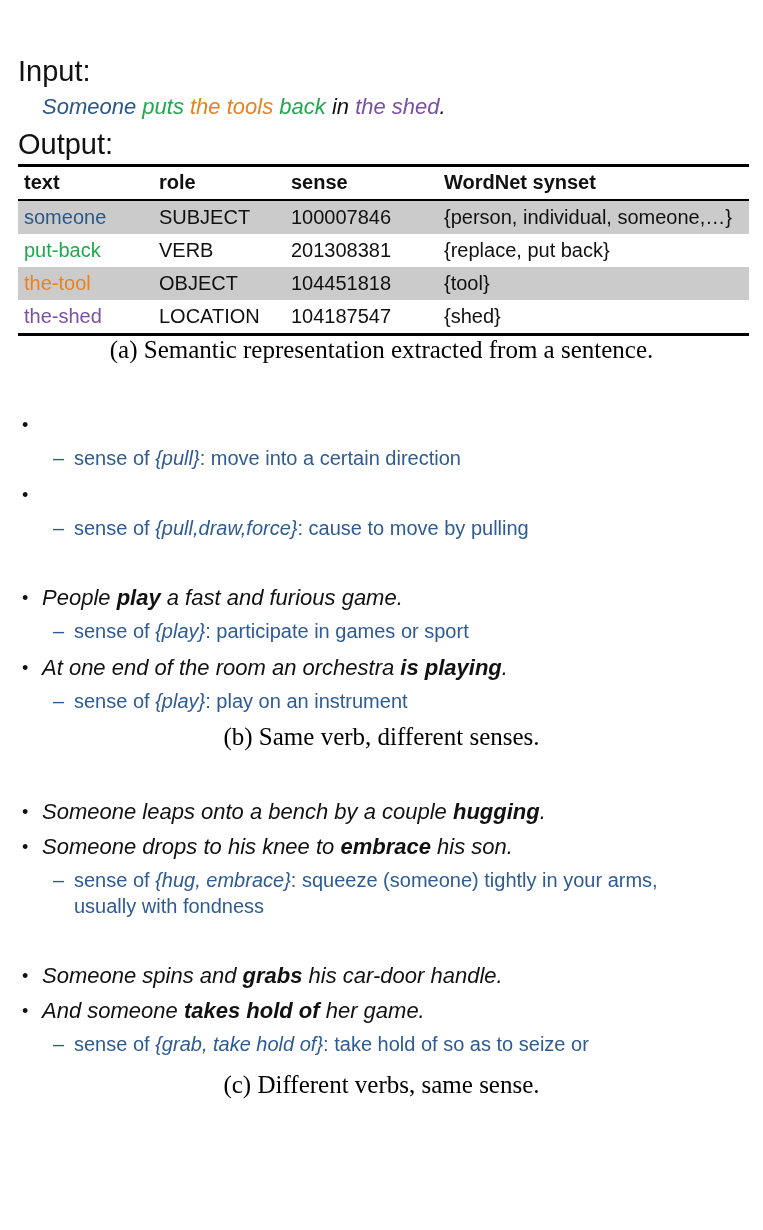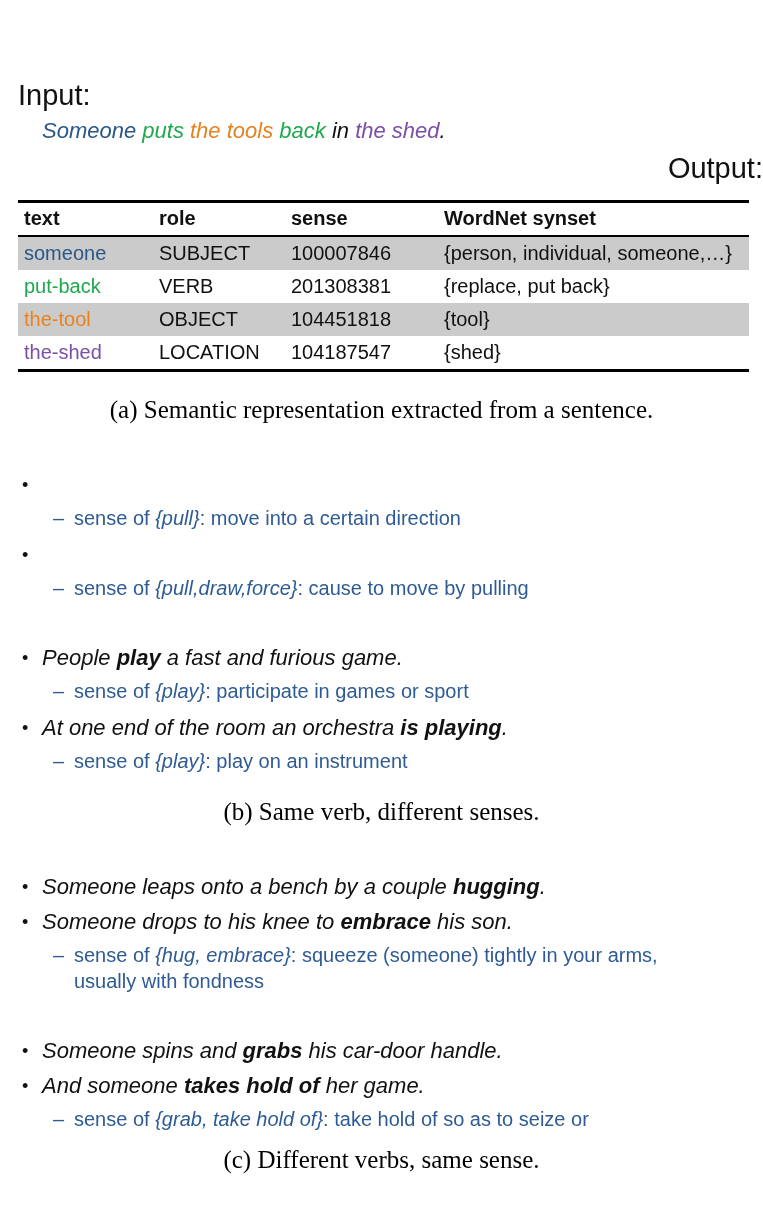--- a/index.html
+++ b/index.html
@@ -1,31 +1,31 @@
 <!DOCTYPE html>
 <html style="--c-blue: #2A5788; --c-green: #1FA84D; --c-orange: #E8821F; --c-purple: #7A4FA6; --c-sense: #2E5B94; --c-row_shade: #CBCBCB;"><head>
 <meta charset="utf-8">
 <style>
   html,body{margin:0;padding:0;}
   body{
     width:763px;height:1230px;background:#ffffff;
     font-family:"Liberation Sans",sans-serif;color:#111;
     overflow:hidden;
   }
-  .page{padding-top:78px;}
+  .page{padding-top:54px;}
   .heading{font-size:29px;line-height:34px;margin-left:18px;color:#111;}
-  .heading.out{margin-top:8px;margin-bottom:15px;text-align:right;}
+  .heading.out{margin-top:8px;margin-bottom:3px;}
   .sentence{margin:7px 0 0 42px;font-size:22px;line-height:24px;font-style:italic;white-space:pre-wrap;}
   table{margin-left:18px;border-collapse:collapse;font-size:20px;table-layout:fixed;width:731px;border-bottom:3px solid #000;}
   thead tr{border-top:3px solid #000;border-bottom:2px solid #000;}
   th,td{text-align:left;overflow:hidden;white-space:nowrap;}
   th{font-weight:700;padding:4px 0 5px 6px;}
   td{padding:3px 0 3px 6px;line-height:27px;}
   tr.shaded{background:var(--c-row_shade);}
-  .caption{font-family:"Liberation Serif",serif;font-size:25px;text-align:center;margin-top:24px;color:#000;}
+  .caption{font-family:"Liberation Serif",serif;font-size:25px;text-align:center;color:#000;}
   .caption.last{margin-top:14px;}
   .section{margin-top:46px;}
   .group + .group{margin-top:42px;}
   .bullet{display:flex;font-size:22px;line-height:30px;margin-bottom:5px;font-style:italic;padding-left:22px;}
   .bullet .marker{width:20px;flex:none;font-style:normal;font-size:18px;line-height:30px;}
   .sense{display:flex;font-size:20px;line-height:26px;margin-bottom:9px;color:var(--c-sense);padding-left:53px;font-style:normal;}
   .sense .marker{width:21px;flex:none;}
   .txt{white-space:pre-wrap;}
   .bold{font-weight:700;}
   .ital{font-style:italic;}

